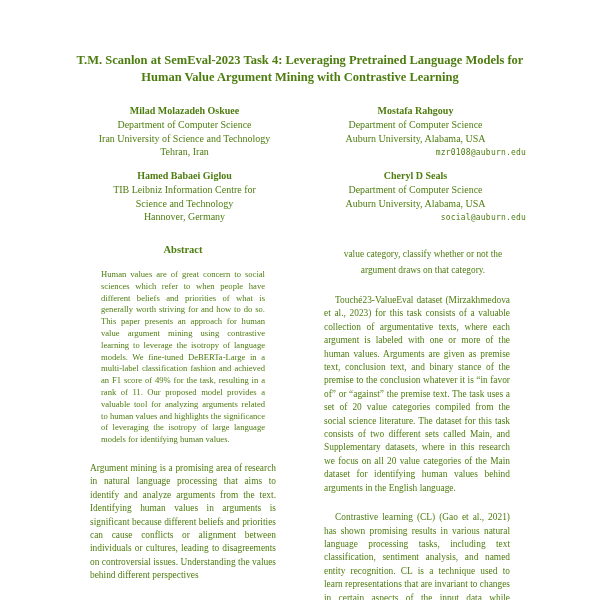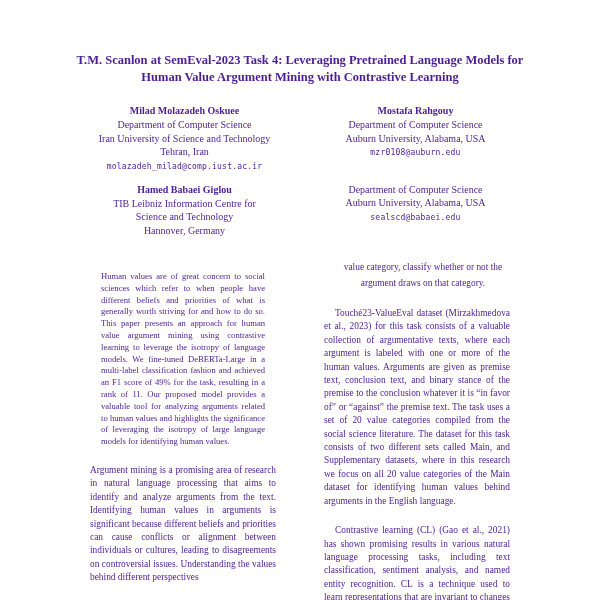--- a/index.html
+++ b/index.html
@@ -11,21 +11,21 @@
     width: 600px;
     height: 600px;
     overflow: hidden;
   }
   .page {
     box-sizing: border-box;
     width: 600px;
     height: 600px;
     padding: 52px 74px 0 74px;
     font-family: "Liberation Serif", "DejaVu Serif", serif;
-    color: #4c1d95;
+    color: #4d7c0f;
     hyphens: auto;
     -webkit-hyphens: auto;
   }
   .title {
     font-size: 12.5px;
     font-weight: bold;
     text-align: center;
     line-height: 17px;
     margin: 0;
   }
@@ -47,20 +47,21 @@
     font-size: 10px;
     line-height: 13.5px;
     white-space: pre-line;
   }
   .author-email {
     font-family: "DejaVu Sans Mono", "Liberation Mono", monospace;
     font-size: 8px;
     line-height: 12px;
     margin-top: 2px;
     letter-spacing: 0.2px;
+    text-align: right;
   }
   .columns {
     display: flex;
     gap: 16px;
     margin-top: 20px;
   }
   .col {
     flex: 1;
     min-width: 0;
   }
@@ -113,49 +114,50 @@
 
   <h1 class="title">T.M. Scanlon at SemEval-2023 Task 4: Leveraging Pretrained Language Models for Human Value Argument Mining with Contrastive Learning</h1>
 
   <div class="authors-grid">
 
     <div class="author">
       <div class="author-name">Milad Molazadeh Oskuee</div>
       <div class="author-affil">Department of Computer Science
 Iran University of Science and Technology
 Tehran, Iran</div>
-      <div class="author-email">molazadeh_milad@comp.iust.ac.ir</div>
     </div>
 
     <div class="author">
       <div class="author-name">Mostafa Rahgouy</div>
       <div class="author-affil">Department of Computer Science
 Auburn University, Alabama, USA</div>
       <div class="author-email">mzr0108@auburn.edu</div>
     </div>
 
     <div class="author">
       <div class="author-name">Hamed Babaei Giglou</div>
       <div class="author-affil">TIB Leibniz Information Centre for
 Science and Technology
 Hannover, Germany</div>
     </div>
 
     <div class="author">
+      <div class="author-name">Cheryl D Seals</div>
       <div class="author-affil">Department of Computer Science
 Auburn University, Alabama, USA</div>
-      <div class="author-email">sealscd@babaei.edu</div>
+      <div class="author-email">social@auburn.edu</div>
     </div>
 
   </div>
 
   <div class="columns">
 
     <div class="col">
       <div class="abstract">
+        <div class="abstract-heading">Abstract</div>
         <p class="abstract-text">Human values are of great concern to social sciences which refer to when people have different beliefs and priorities of what is generally worth striving for and how to do so. This paper presents an approach for human value argument mining using contrastive learning to leverage the isotropy of language models. We fine-tuned DeBERTa-Large in a multi-label classification fashion and achieved an F1 score of 49% for the task, resulting in a rank of 11. Our proposed model provides a valuable tool for analyzing arguments related to human values and highlights the significance of leveraging the isotropy of large language models for identifying human values.</p>
       </div>
       <p class="body-text">Argument mining is a promising area of research in natural language processing that aims to identify and analyze arguments from the text. Identifying human values in arguments is significant because different beliefs and priorities can cause conflicts or alignment between individuals or cultures, leading to disagreements on controversial issues. Understanding the values behind different perspectives</p>
     </div>
 
     <div class="col">
       <p class="quote">value category, classify whether or not the argument draws on that category.</p>
       <p class="body-text indent">Touché23-ValueEval dataset (Mirzakhmedova et al., 2023) for this task consists of a valuable collection of argumentative texts, where each argument is labeled with one or more of the human values. Arguments are given as premise text, conclusion text, and binary stance of the premise to the conclusion whatever it is “in favor of” or “against” the premise text. The task uses a set of 20 value categories compiled from the social science literature. The dataset for this task consists of two different sets called Main, and Supplementary datasets, where in this research we focus on all 20 value categories of the Main dataset for identifying human values behind arguments in the English language.</p>
       <p class="body-text indent para-gap">Contrastive learning (CL) (Gao et al., 2021) has shown promising results in various natural language processing tasks, including text classification, sentiment analysis, and named entity recognition. CL is a technique used to learn representations that are invariant to changes in certain aspects of the input data while preserving important information. In the context of argument mining it is</p>
     </div>

